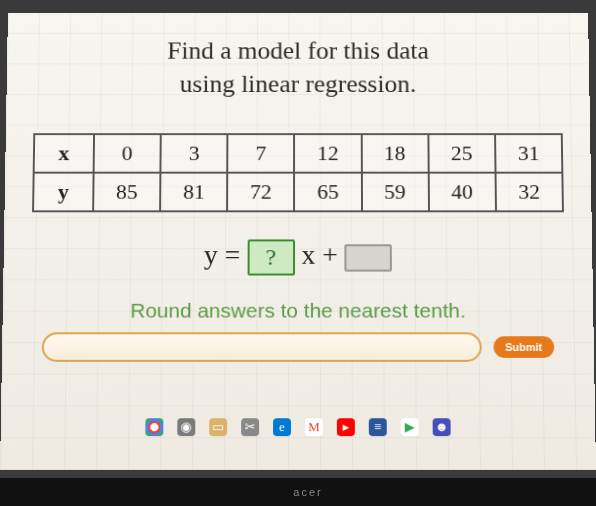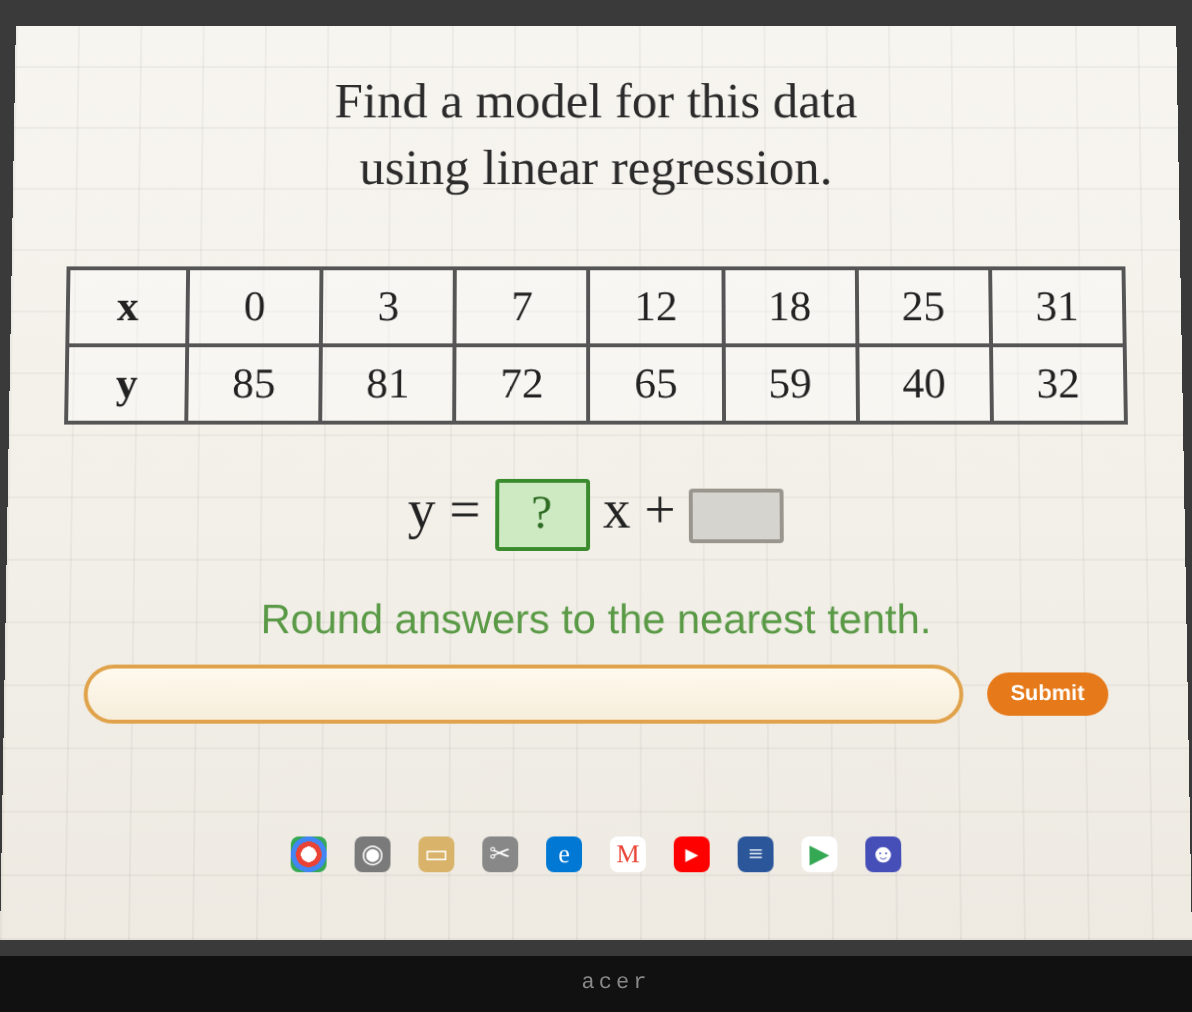--- a/index.html
+++ b/index.html
@@ -121,21 +121,21 @@
     font-size: 13px;
     border-radius: 4px;
     color: #fff;
   }
   .bottom-bar {
     position: absolute;
     bottom: 0; left: 0;
     width: 100%; height: 28px;
     background: #111;
     color: #888;
-    font-family: Liberation Mono, monospace;
+    font-family: Liberation Sans, sans-serif;
     font-size: 11px;
     display: flex;
     justify-content: center;
     align-items: center;
     letter-spacing: 2px;
     padding-left: 20px;
   }
 </style>
 </head>
 <body>

